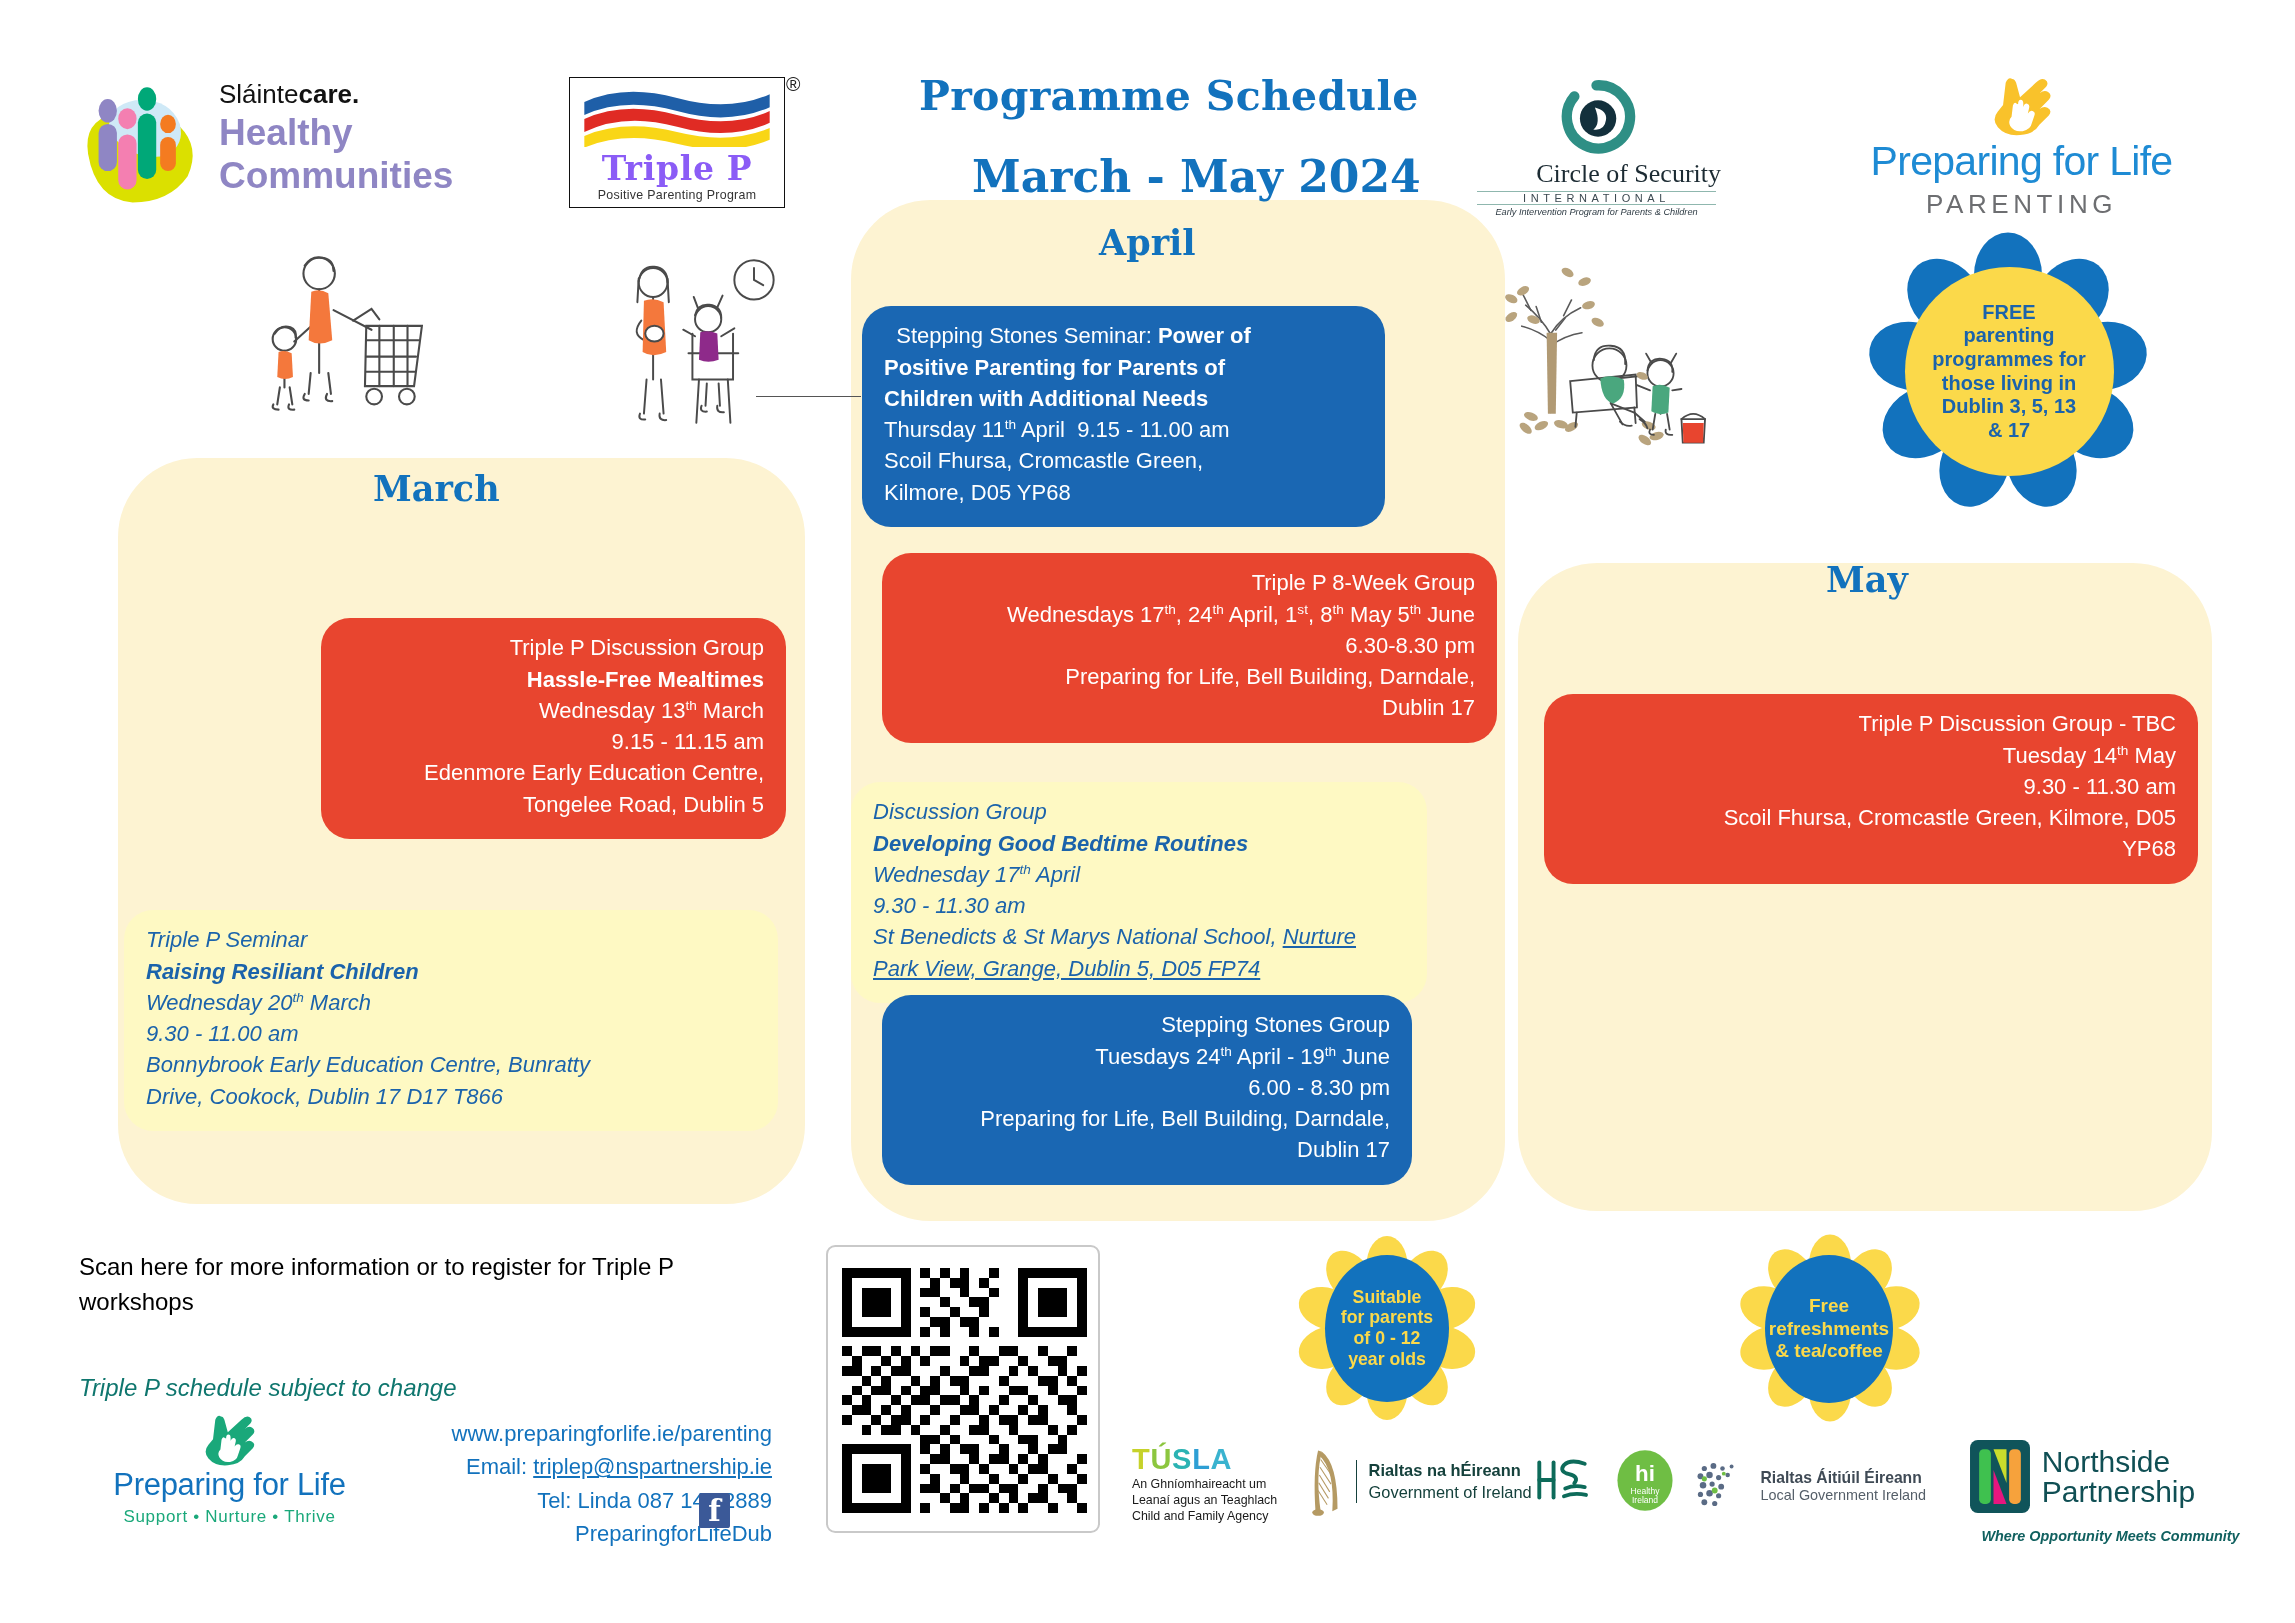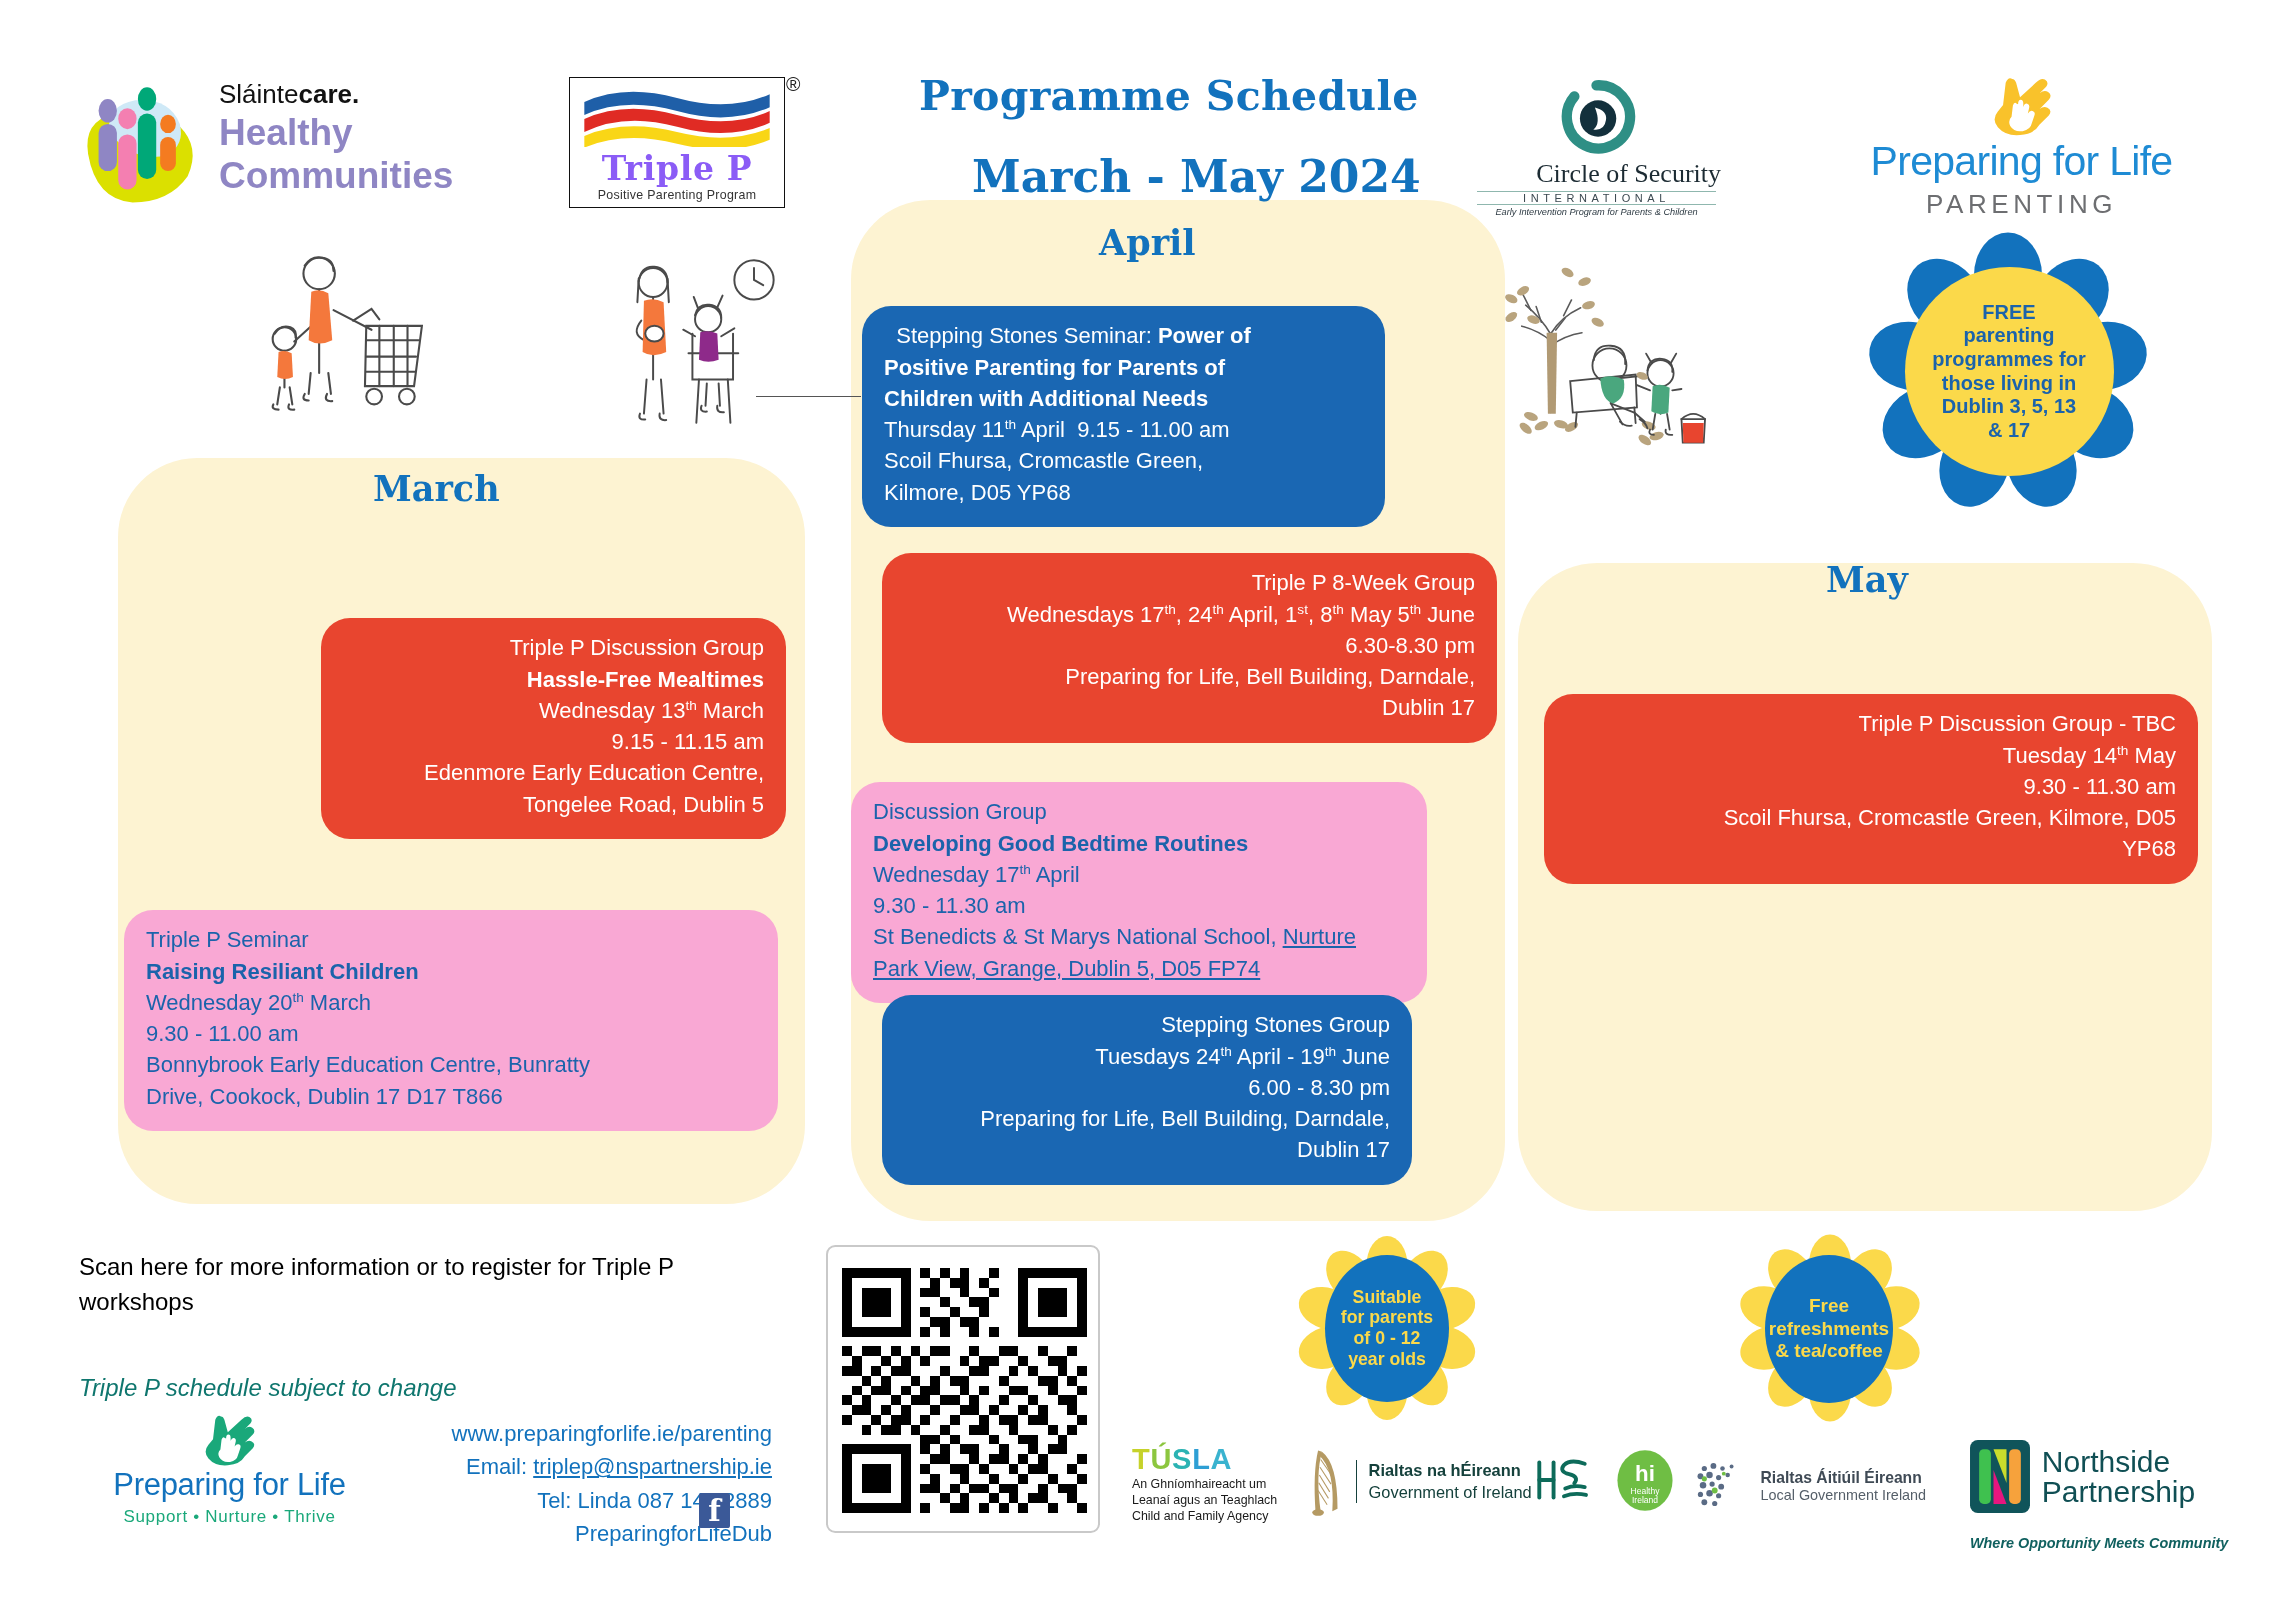--- a/index.html
+++ b/index.html
@@ -47,21 +47,21 @@
 
   
   .card {
     border-radius: 29px;
     padding: 14.4px 22px 19.6px 22px;
     font-size: 22px;
     line-height: 1.42;
   }
   .card.red   { background: #e8452f; color: #ffffff; }
   .card.blue  { background: #1a67b3; color: #ffffff; }
-  .card.yellow{ background: #f9a8d4; color: #1b63ab; }
+  .card.yellow{ background: #fef9c3; color: #1b63ab; font-style: italic; }
   .card .b { font-weight: bold; }
   .card .u { text-decoration: underline; }
   .ta-r { text-align: right; }
   .ta-l { text-align: left; }
   sup { font-size: 0.62em; vertical-align: super; line-height: 0; }
 
   
   .flower { position: absolute; }
   .flower .petals { position: absolute; inset: 0; }
   .flower .petal {
@@ -718,17 +718,17 @@
         <rect x="14" y="14" width="18" height="84" rx="7" fill="#3fc14f"></rect>
         <path d="M36 98 L36 46 L56 98 Z" fill="#e6167f"></path>
         <path d="M36 14 L56 14 L56 66 L36 14 Z" fill="#c9dc2c"></path>
         <rect x="60" y="14" width="18" height="84" rx="7" fill="#f6a23c"></rect>
       </svg>
       <div>
         <div class="np-text">Northside</div>
         <div class="np-text">Partnership</div>
       </div>
     </div>
-    <div class="np-tag" style="margin-top:22px; text-align:left;">Where Opportunity Meets Community</div>
+    <div class="np-tag" style="margin-top:15px; text-align:center;">Where Opportunity Meets Community</div>
   </div>
 
 </div>
 
 
 </body></html>

